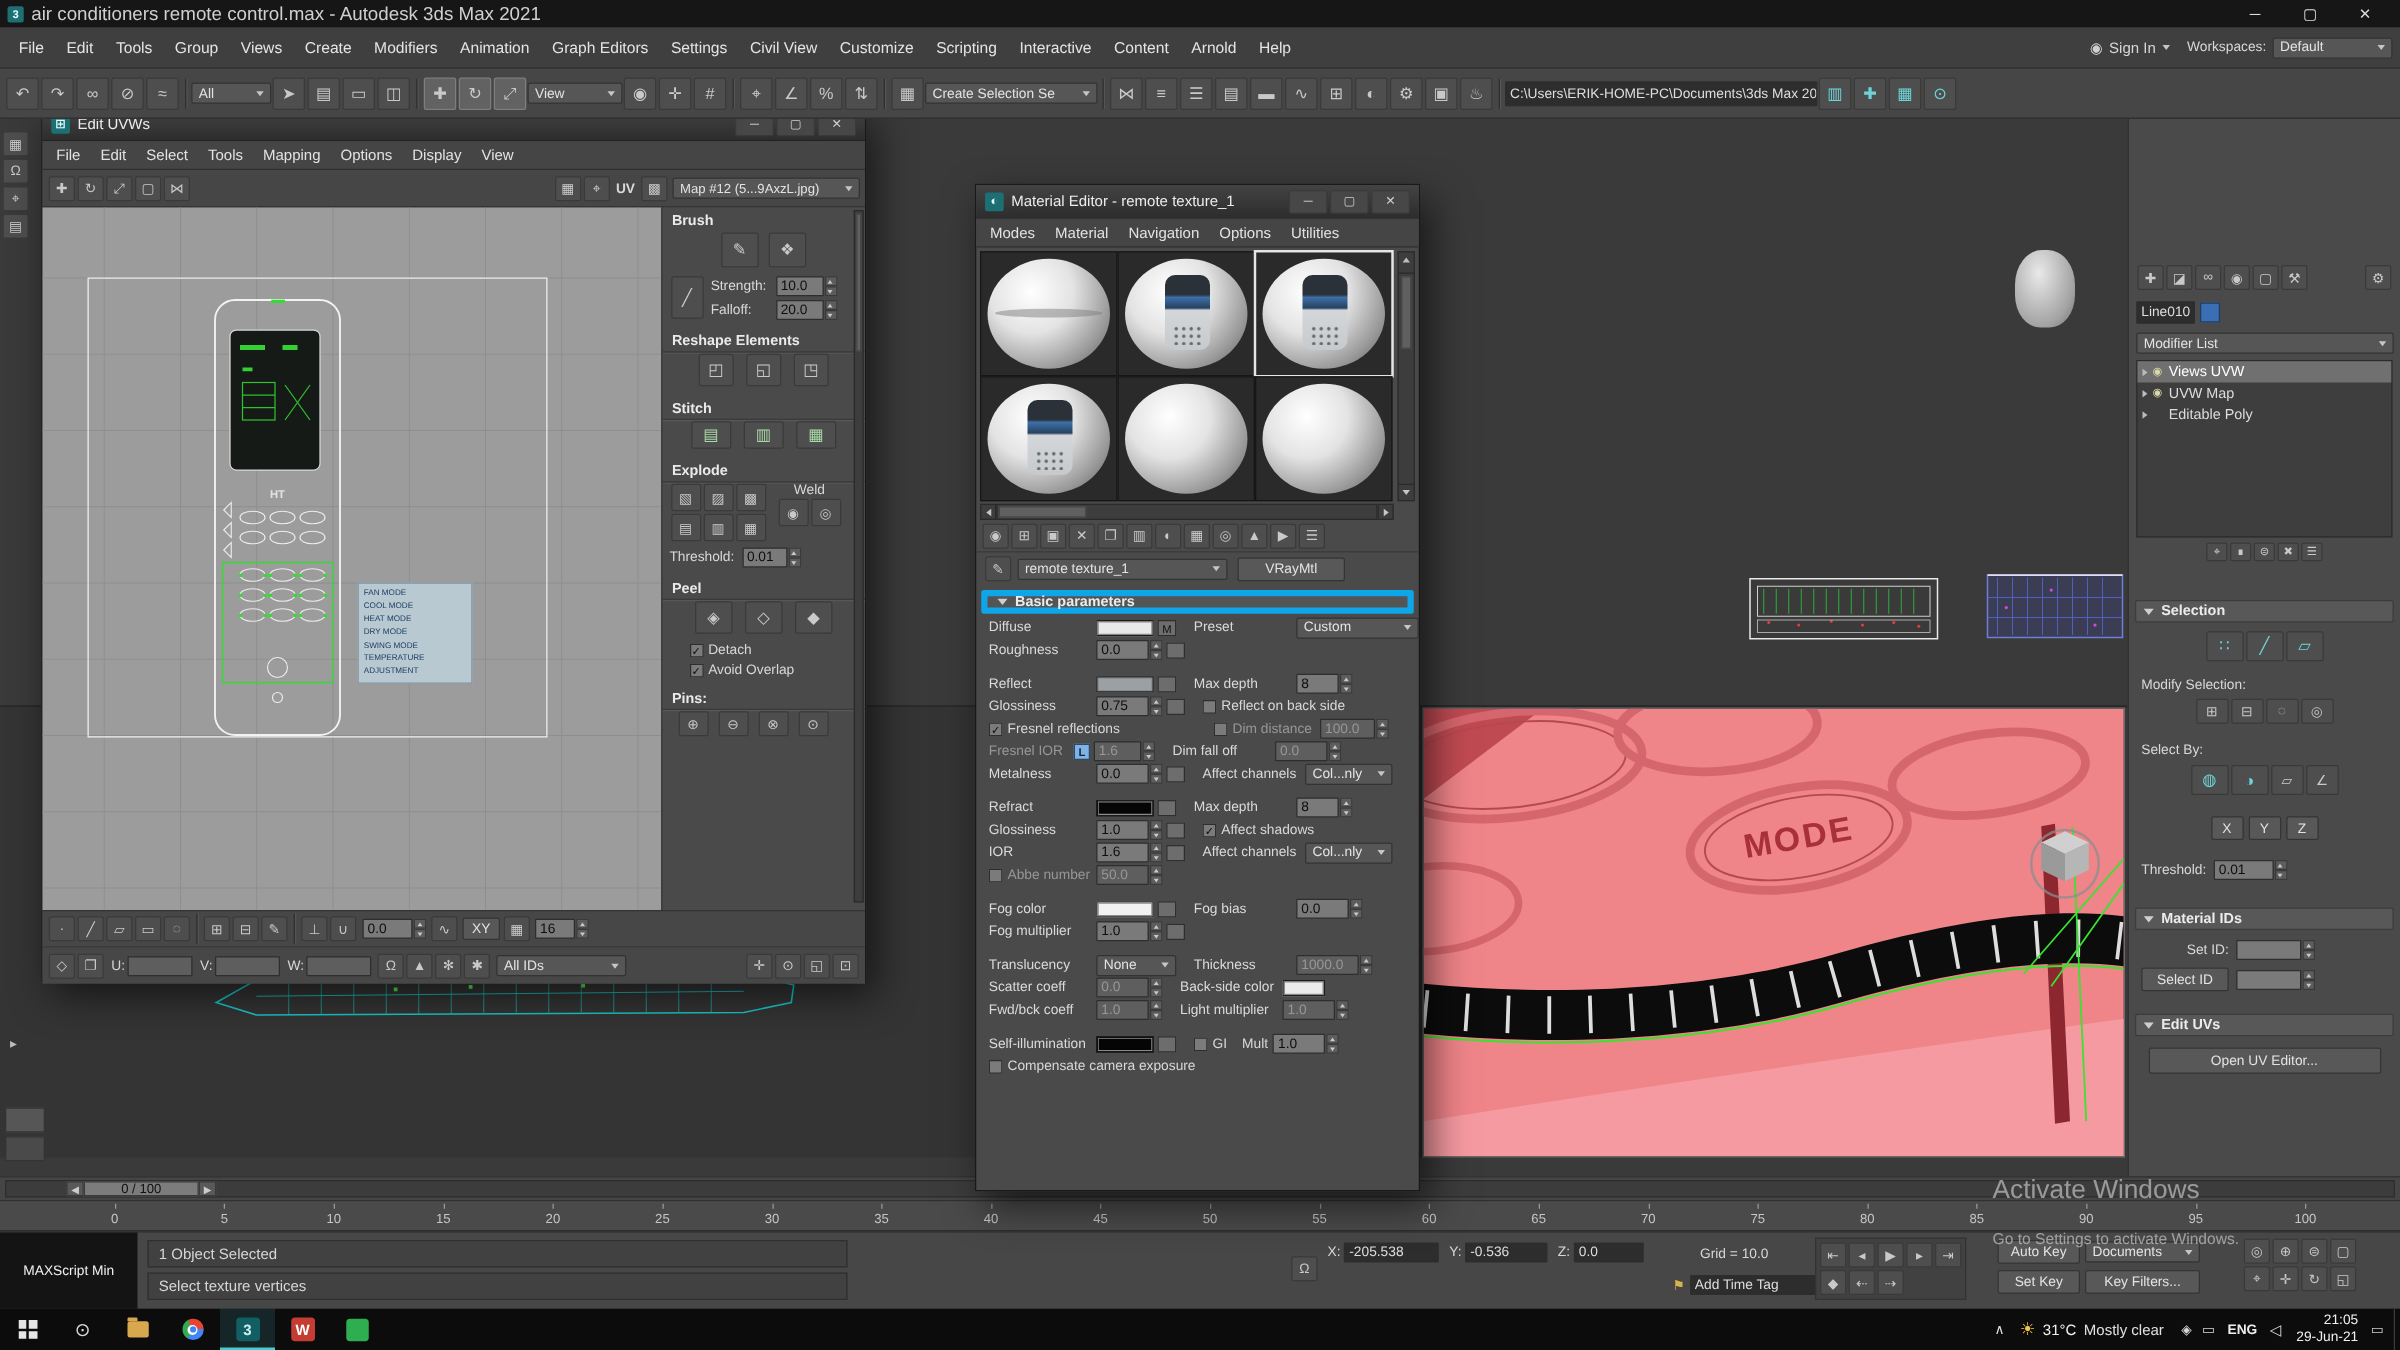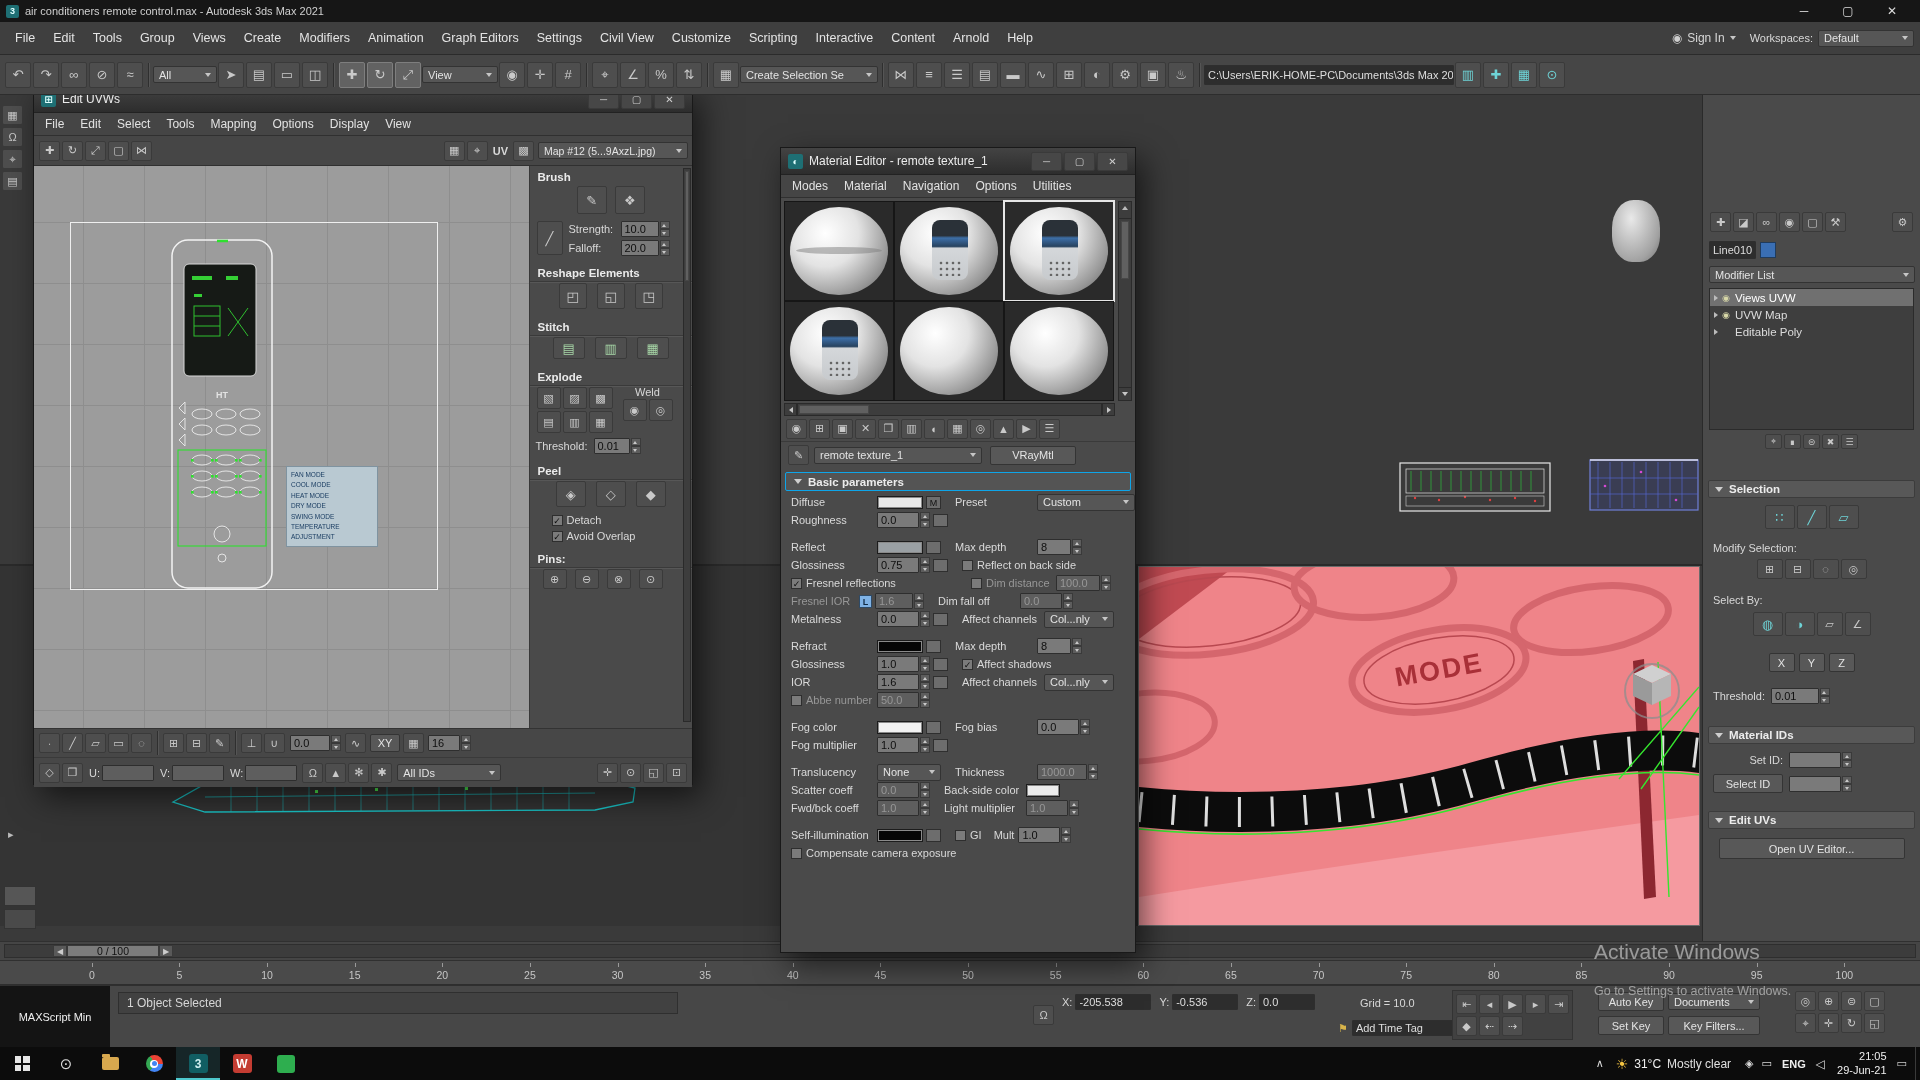--- a/index.html
+++ b/index.html
@@ -29,21 +29,21 @@
 .dim{color:#979797}
 .btn{flex:none;height:19px;background:#585858;border:1px solid #343434;border-radius:2px;color:#e3e3e3;font-size:11px;display:flex;align-items:center;justify-content:center;padding:0 8px;white-space:nowrap}
 .win{position:absolute;background:#4a4a4a;border:1px solid #191919;box-shadow:8px 12px 30px rgba(0,0,0,.6)}
 .wtitle{height:27px;background:linear-gradient(#434343,#2d2d2d);border-bottom:1px solid #222;display:flex;align-items:center;padding:0 7px;font-size:12px;color:#ececec}
 .wico{flex:none;width:15px;height:15px;background:#1e6f74;border-radius:2px;color:#dfffff;font-size:10px;font-weight:bold;display:flex;align-items:center;justify-content:center;margin-right:6px}
 .wbtns{margin-left:auto;display:flex}
 .wbtn{width:31px;height:19px;display:flex;align-items:center;justify-content:center;font-size:10px;color:#cfcfcf;border:1px solid #3a3a3a;background:#474747;margin-left:2px;border-radius:2px}
 .wmenu{height:23px;background:#454545;border-bottom:1px solid #303030;display:flex;align-items:center;padding:0 3px}
 .wmenu span{padding:0 8px;font-size:12px;color:#e2e2e2}
 .menu-item{padding:0 9px;font-size:12.5px;color:#e4e4e4}
-.rollhead{height:19px;background:#545454;border:1px solid #0ea5e9;border-radius:2px;display:flex;align-items:center;padding:0 8px;font-weight:bold;font-size:11.5px;color:#ececec;margin:4px 4px 2px}
+.rollhead{height:19px;background:#545454;border:5px solid #0ea5e9;border-radius:2px;display:flex;align-items:center;padding:0 8px;font-weight:bold;font-size:11.5px;color:#ececec;margin:4px 4px 2px}
 .rollhead::before,.crollhead::before{content:"";border-left:4px solid transparent;border-right:4px solid transparent;border-top:5px solid #cfcfcf;margin-right:6px}
 .swatch{flex:none;width:46px;height:13px;border:1px solid #1c1c1c;box-shadow:inset 0 0 0 1px #8a8a8a}
 .mbox{flex:none;width:15px;height:13px;background:#6d6d6d;border:1px solid #2f2f2f;margin-left:3px;font-size:9px;color:#111;text-align:center;line-height:12px}
 .lbtn{flex:none;width:13px;height:13px;background:#7fb2e5;color:#102a44;font-size:9px;font-weight:bold;text-align:center;line-height:12px;border:1px solid #2e4a66;margin-right:3px}
 .prow{display:flex;align-items:center;height:18px;padding:0 10px}
 .pgap{height:9px}
 .pl{flex:none;width:86px;font-size:11px;color:#dadada;white-space:nowrap}
 .pl2{flex:none;width:82px;margin-left:14px;font-size:11px;color:#dadada;white-space:nowrap}
 .nf{width:42px}
 .slot{flex:none;width:110px;height:100px;background:#2a2a2a;border:1px solid #161616;position:relative}
@@ -75,21 +75,21 @@
 .app.wps .appglyph{width:19px;height:19px;background:#c43c32;color:#fff;border-radius:3px;font-weight:bold;font-size:12px;display:flex;align-items:center;justify-content:center}
 .app.greenapp .appglyph{width:18px;height:18px;background:#2eae4f;border-radius:3px}
 .winlogo{width:15px;height:15px;display:grid;grid-template:1fr 1fr/1fr 1fr;gap:2px}
 .winlogo i{background:#e6e6e6}
 </style>
 </head>
 <body>
 
 <div class="abs flex" style="left:0;top:0;width:1920px;height:22px;background:#161616;padding:0 6px;z-index:70">
   <span class="wico" style="width:13px;height:13px;font-size:9px">3</span>
-  <span style="font-size:11px;color:#cfcfcf">air conditioners remote control.max - Autodesk 3ds Max 2021</span>
+  <span style="font-size:15px;color:#cfcfcf">air conditioners remote control.max - Autodesk 3ds Max 2021</span>
   <span class="grow"></span>
   <span class="flex" style="width:44px;height:22px;justify-content:center;color:#ddd">─</span>
   <span class="flex" style="width:44px;height:22px;justify-content:center;color:#ddd">▢</span>
   <span class="flex" style="width:44px;height:22px;justify-content:center;color:#ddd">✕</span>
 </div>
 
 <div class="abs flex" style="left:0;top:22px;width:1920px;height:33px;background:#3f3f3f;border-bottom:1px solid #2b2b2b;padding:0 6px;z-index:70">
   <div class="flex" data-list="menubar.items">
       <span class="menu-item">File</span>
       <span class="menu-item">Edit</span>
@@ -1052,20 +1052,21 @@
       <span class="tick">85</span>
       <span class="tick">90</span>
       <span class="tick">95</span>
       <span class="tick">100</span>
     </div>
 </div>
 
 <div class="abs" style="left:0;top:985px;width:1920px;height:62px;background:#474747;border-top:1px solid #2f2f2f;z-index:20">
   <div class="abs flex" style="left:0;top:0;width:110px;height:100%;background:#141414;color:#f0f0f0;font-size:11px;justify-content:center">MAXScript Min</div>
   <div class="abs flex" style="left:118px;top:6px;width:560px;height:22px;background:#414141;border:1px solid #2f2f2f;padding:0 8px">1 Object Selected</div>
+  <div class="abs flex" style="left:118px;top:32px;width:560px;height:22px;background:#414141;border:1px solid #2f2f2f;padding:0 8px">Select texture vertices</div>
   <span class="ib sm abs" style="left:1032px;top:18px">Ω</span>
   <div class="abs flex" style="left:1062px;top:8px">
     <span class="lbl" style="margin-right:3px">X:</span>
     <span class="fld dk" style="width:76px">-205.538</span>
     <span class="lbl" style="margin:0 3px 0 8px">Y:</span>
     <span class="fld dk" style="width:66px">-0.536</span>
     <span class="lbl" style="margin:0 3px 0 8px">Z:</span>
     <span class="fld dk" style="width:56px">0.0</span>
   </div>
   <div class="abs lbl" style="left:1360px;top:11px">Grid = 10.0</div>

